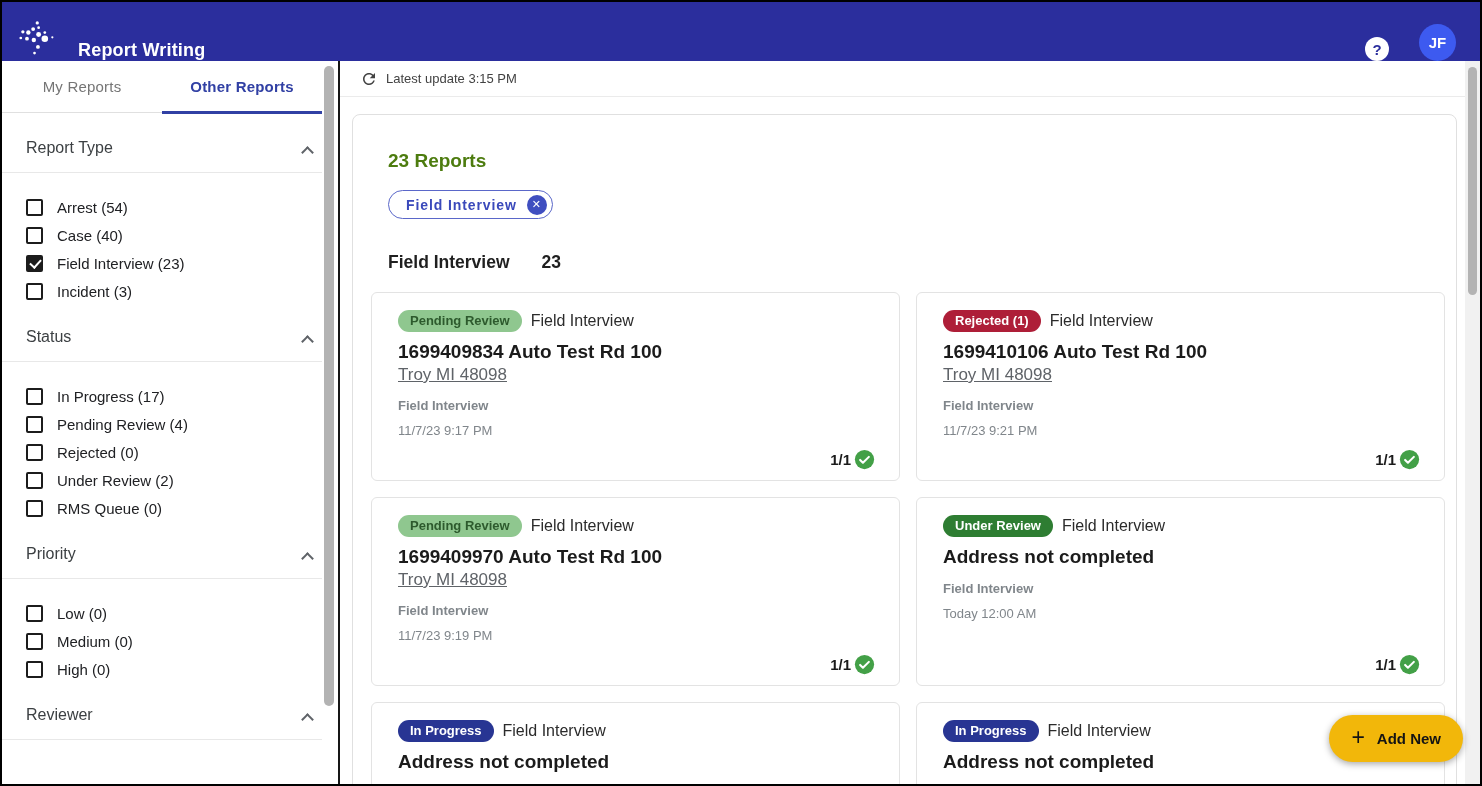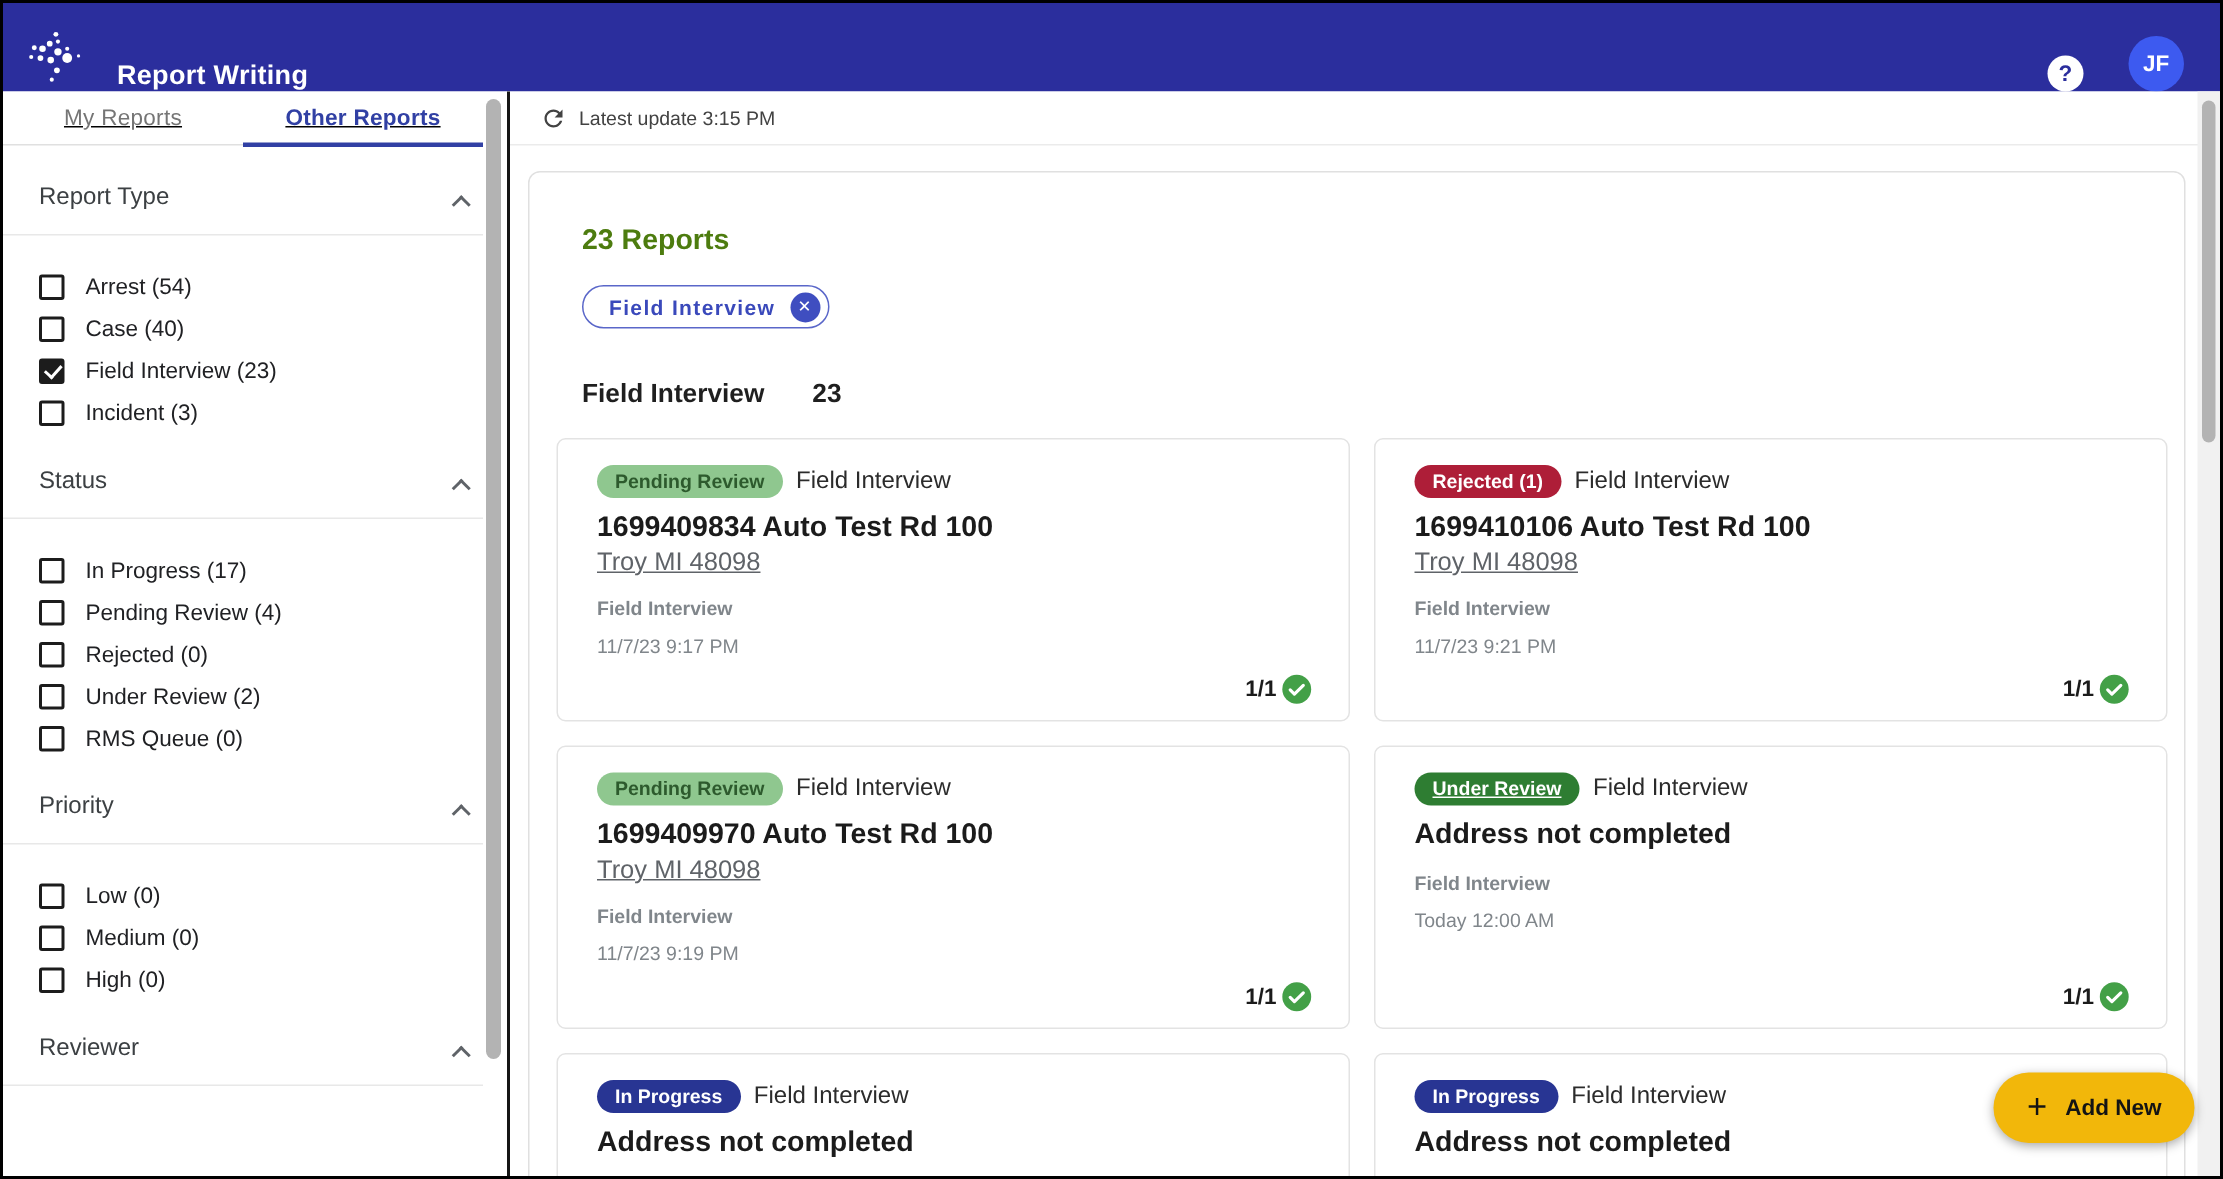--- a/index.html
+++ b/index.html
@@ -19,21 +19,21 @@
   .avatar { width:37px; height:37px; border-radius:50%; background:var(--avatar-blue,#3D5AF0); color:#fff;
             font-size:15px; font-weight:bold; display:flex; align-items:center; justify-content:center;
             margin-right:8px; cursor:pointer; }
 
   
   .body-row { display:flex; height:725px; }
   .sidebar { width:338px; flex-shrink:0; position:relative; border-right:2px solid #161616; background:#fff; }
   .main { flex:1; position:relative; background:#fff; }
 
   
-  .tabs { height:36px; display:flex; border-bottom:1px solid #e0e0e0; margin-right:16px;text-decoration:underline; }
+  .tabs { height:52px; display:flex; border-bottom:1px solid #e0e0e0; margin-right:16px; }
   .tab { flex:1; display:flex; align-items:center; justify-content:center; font-size:15px;
          color:#757575; cursor:pointer; position:relative; letter-spacing:.2px; }
   .tab.active { color:#3140A4; font-weight:bold; }
   .tab.active::after { content:""; position:absolute; left:0; right:0; bottom:-2px; height:3px; background:#3140A4; }
 
   .fsection-title-row { display:flex; align-items:flex-end; justify-content:space-between;
                         padding:26px 26px 15px 24px; cursor:pointer; }
   .fsection-title { font-size:16px; color:#3c4043; }
   .chev { width:9px; height:9px; border-top:2px solid #5f6368; border-right:2px solid #5f6368;
           transform:rotate(-45deg); margin-top:5px; }
@@ -71,21 +71,21 @@
   .card-topbar { height:6px; flex-shrink:0; }
   .report-card.pending      .card-topbar { background:var(--pending-border,#7BAE53); }
   .report-card.rejected     .card-topbar { background:var(--rejected-border,#D98D98); }
   .report-card.under-review .card-topbar { background:var(--under-review-bg,#2E7D32); }
   .report-card.in-progress  .card-topbar { background:var(--in-progress-bg,#283593); }
   .card-body { flex:1; display:flex; flex-direction:column; padding:17px 24px 10px 26px; }
   .badge-row { display:flex; align-items:center; gap:9px; }
   .badge { border-radius:12px; padding:3px 12px 4px; font-size:13px; font-weight:bold; white-space:nowrap; }
   .report-card.pending      .badge { background:var(--pending-badge-bg,#8FC78F); color:var(--pending-badge-text,#2D5A2D); }
   .report-card.rejected     .badge { background:var(--rejected-badge-bg,#AE1E38); color:#fff; }
-  .report-card.under-review .badge { background:var(--under-review-bg,#2E7D32); color:#fff;text-decoration:underline; }
+  .report-card.under-review .badge { background:var(--under-review-bg,#2E7D32); color:#fff; }
   .report-card.in-progress  .badge { background:var(--in-progress-bg,#283593); color:#fff; }
   .type-label { font-size:16px; color:#2b2b2b; }
   .card-title { font-size:19px; font-weight:bold; color:#1b1b1b; margin-top:9px; }
   .card-subtitle { font-size:17px; color:#5f6368; margin-top:2px;text-decoration:underline; }
   .card-rtype { font-size:13px; font-weight:bold; color:#80868b; margin-top:13px; }
   .card-time { font-size:13px; color:#80868b; margin-top:10px; }
   .progress-row { margin-top:auto; align-self:flex-end; display:flex; align-items:center; gap:3px;
                   font-size:15px; font-weight:bold; color:#1b1b1b; }
   .check-icon { width:21px; height:21px; display:block; }
 

